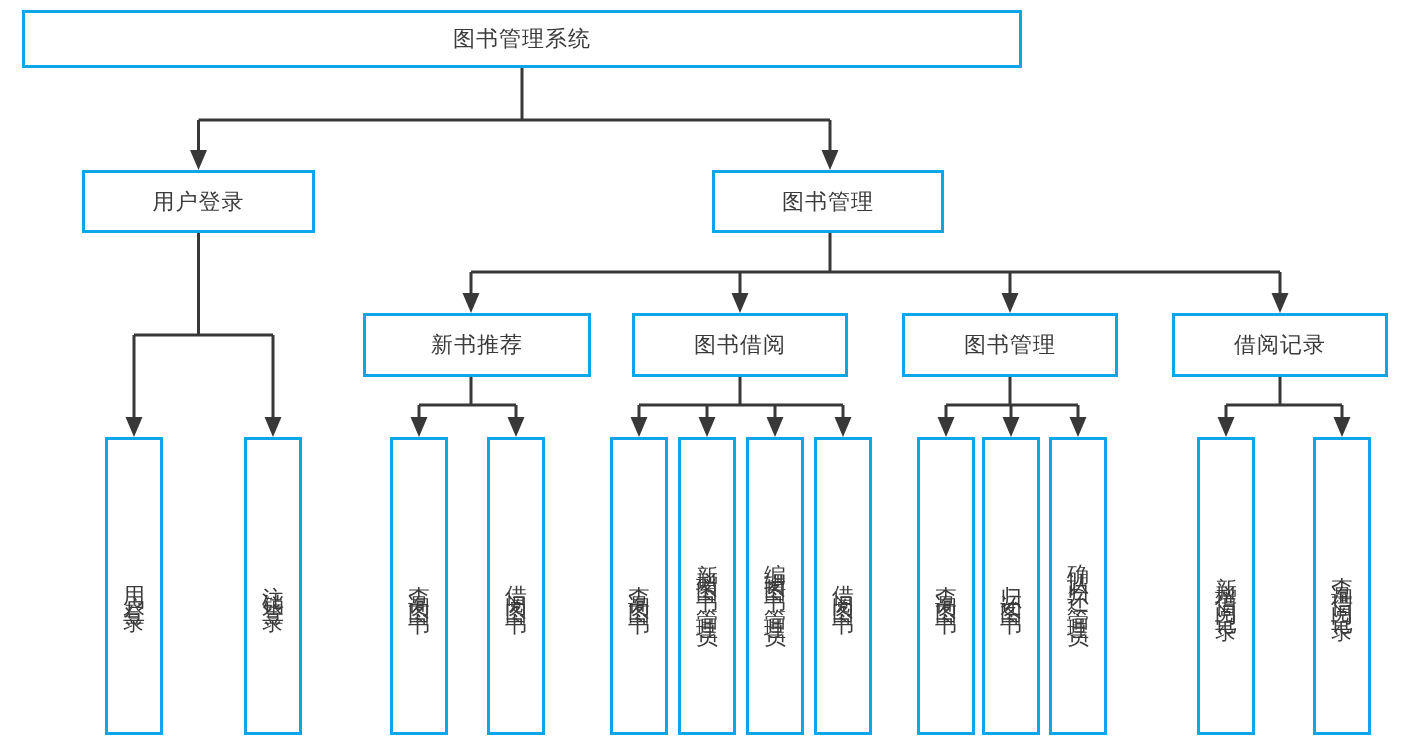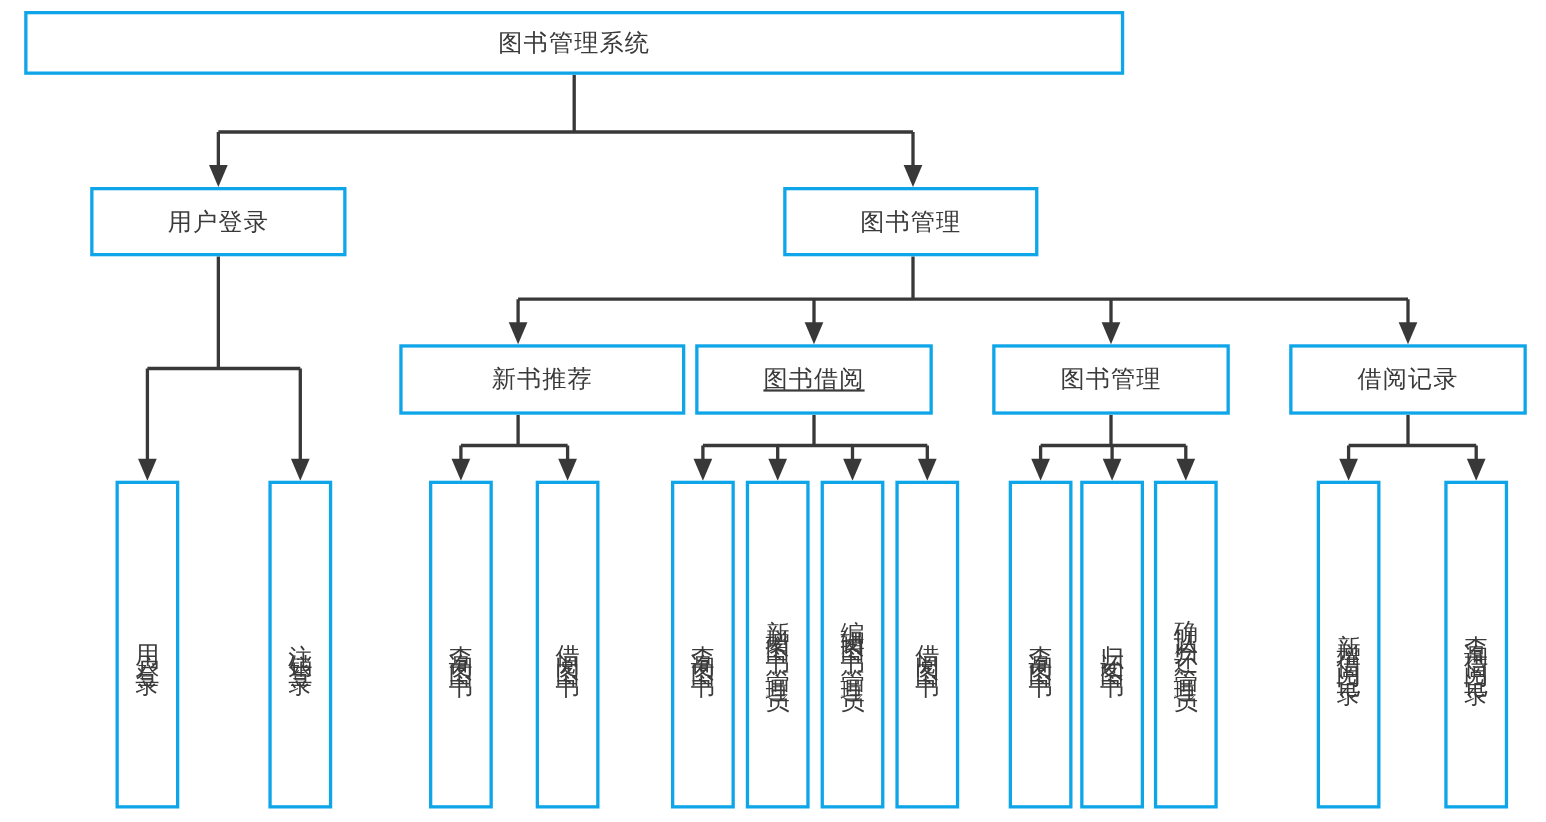--- a/index.html
+++ b/index.html
@@ -98,22 +98,22 @@
       <polygon points="1217.5,417 1234.5,417 1226,437"></polygon>
       <polygon points="1333.5,417 1350.5,417 1342,437"></polygon>
     </g>
   </svg>
 
   <div class="box hbox" style="left:22px; top:10px; width:1000px; height:58px;">图书管理系统</div>
 
   <div class="box hbox" style="left:82px; top:170px; width:233px; height:63px;">用户登录</div>
   <div class="box hbox" style="left:712px; top:170px; width:232px; height:63px;">图书管理</div>
 
-  <div class="box hbox" style="left:363px; top:313px; width:260px; height:64px;">新书推荐</div>
-  <div class="box hbox" style="left:632px; top:313px; width:216px; height:64px;text-decoration:underline;">图书借阅</div>
+  <div class="box hbox" style="left:363px; top:313px; width:228px; height:64px;">新书推荐</div>
+  <div class="box hbox" style="left:632px; top:313px; width:216px; height:64px;">图书借阅</div>
   <div class="box hbox" style="left:902px; top:313px; width:216px; height:64px;">图书管理</div>
   <div class="box hbox" style="left:1172px; top:313px; width:216px; height:64px;">借阅记录</div>
 
   <div class="box vbox" style="left:105px; top:437px; width:58px; height:298px;">
     <span class="vtext">用户登录</span>
   </div>
   <div class="box vbox" style="left:244px; top:437px; width:58px; height:298px;">
     <span class="vtext">注销登录</span>
   </div>
 

